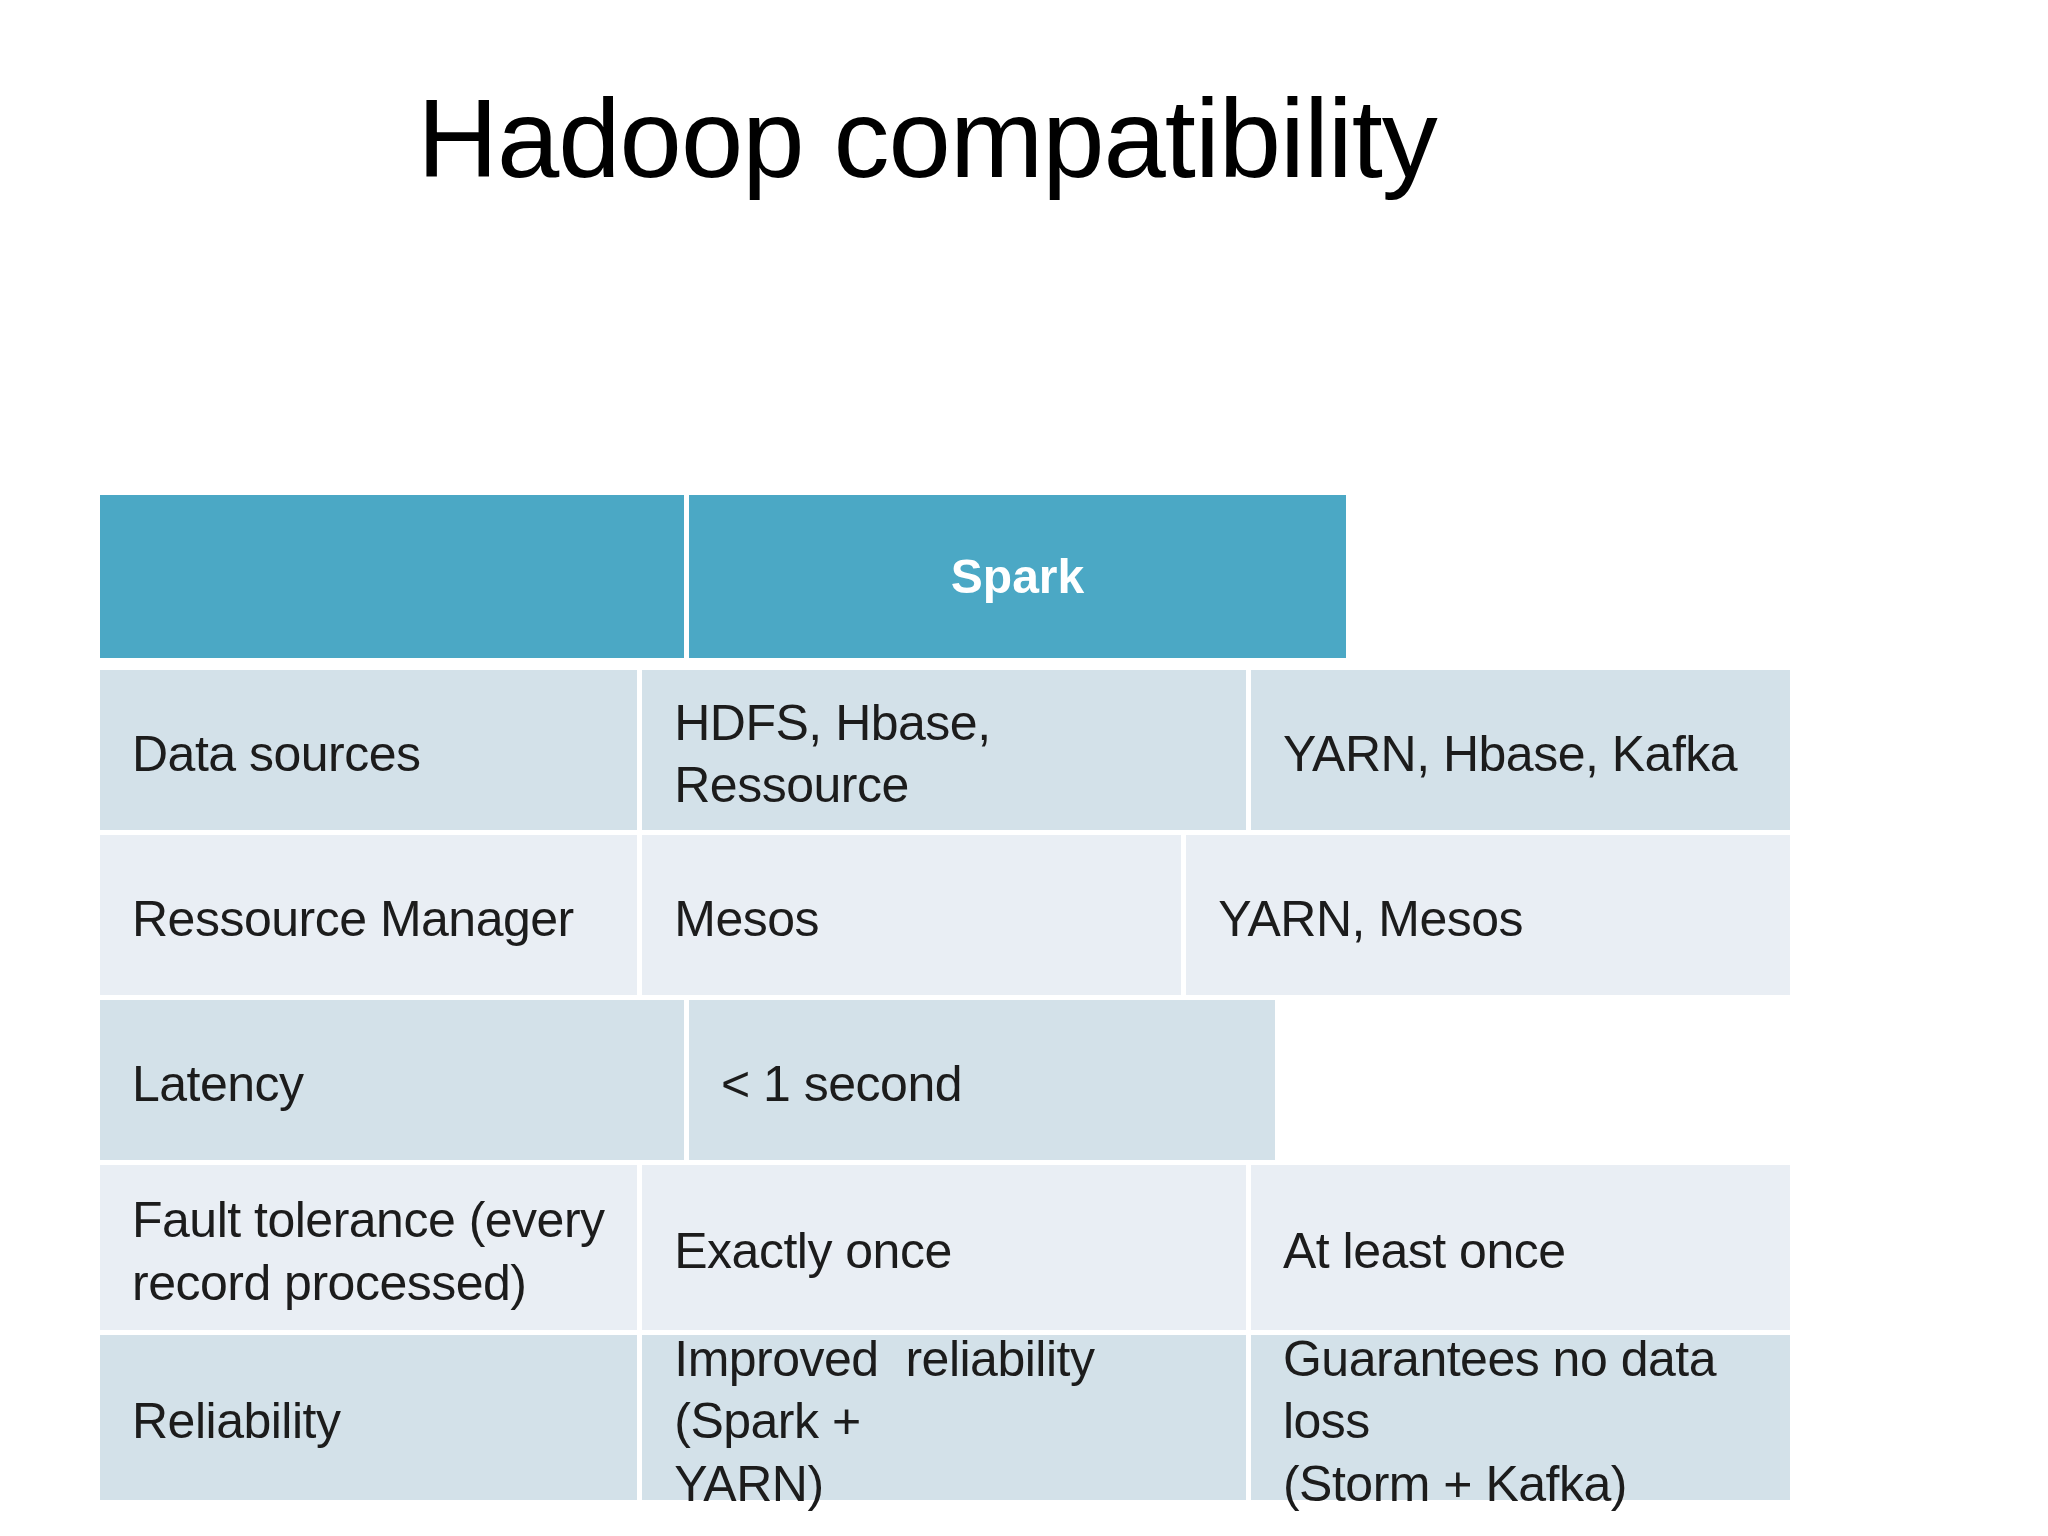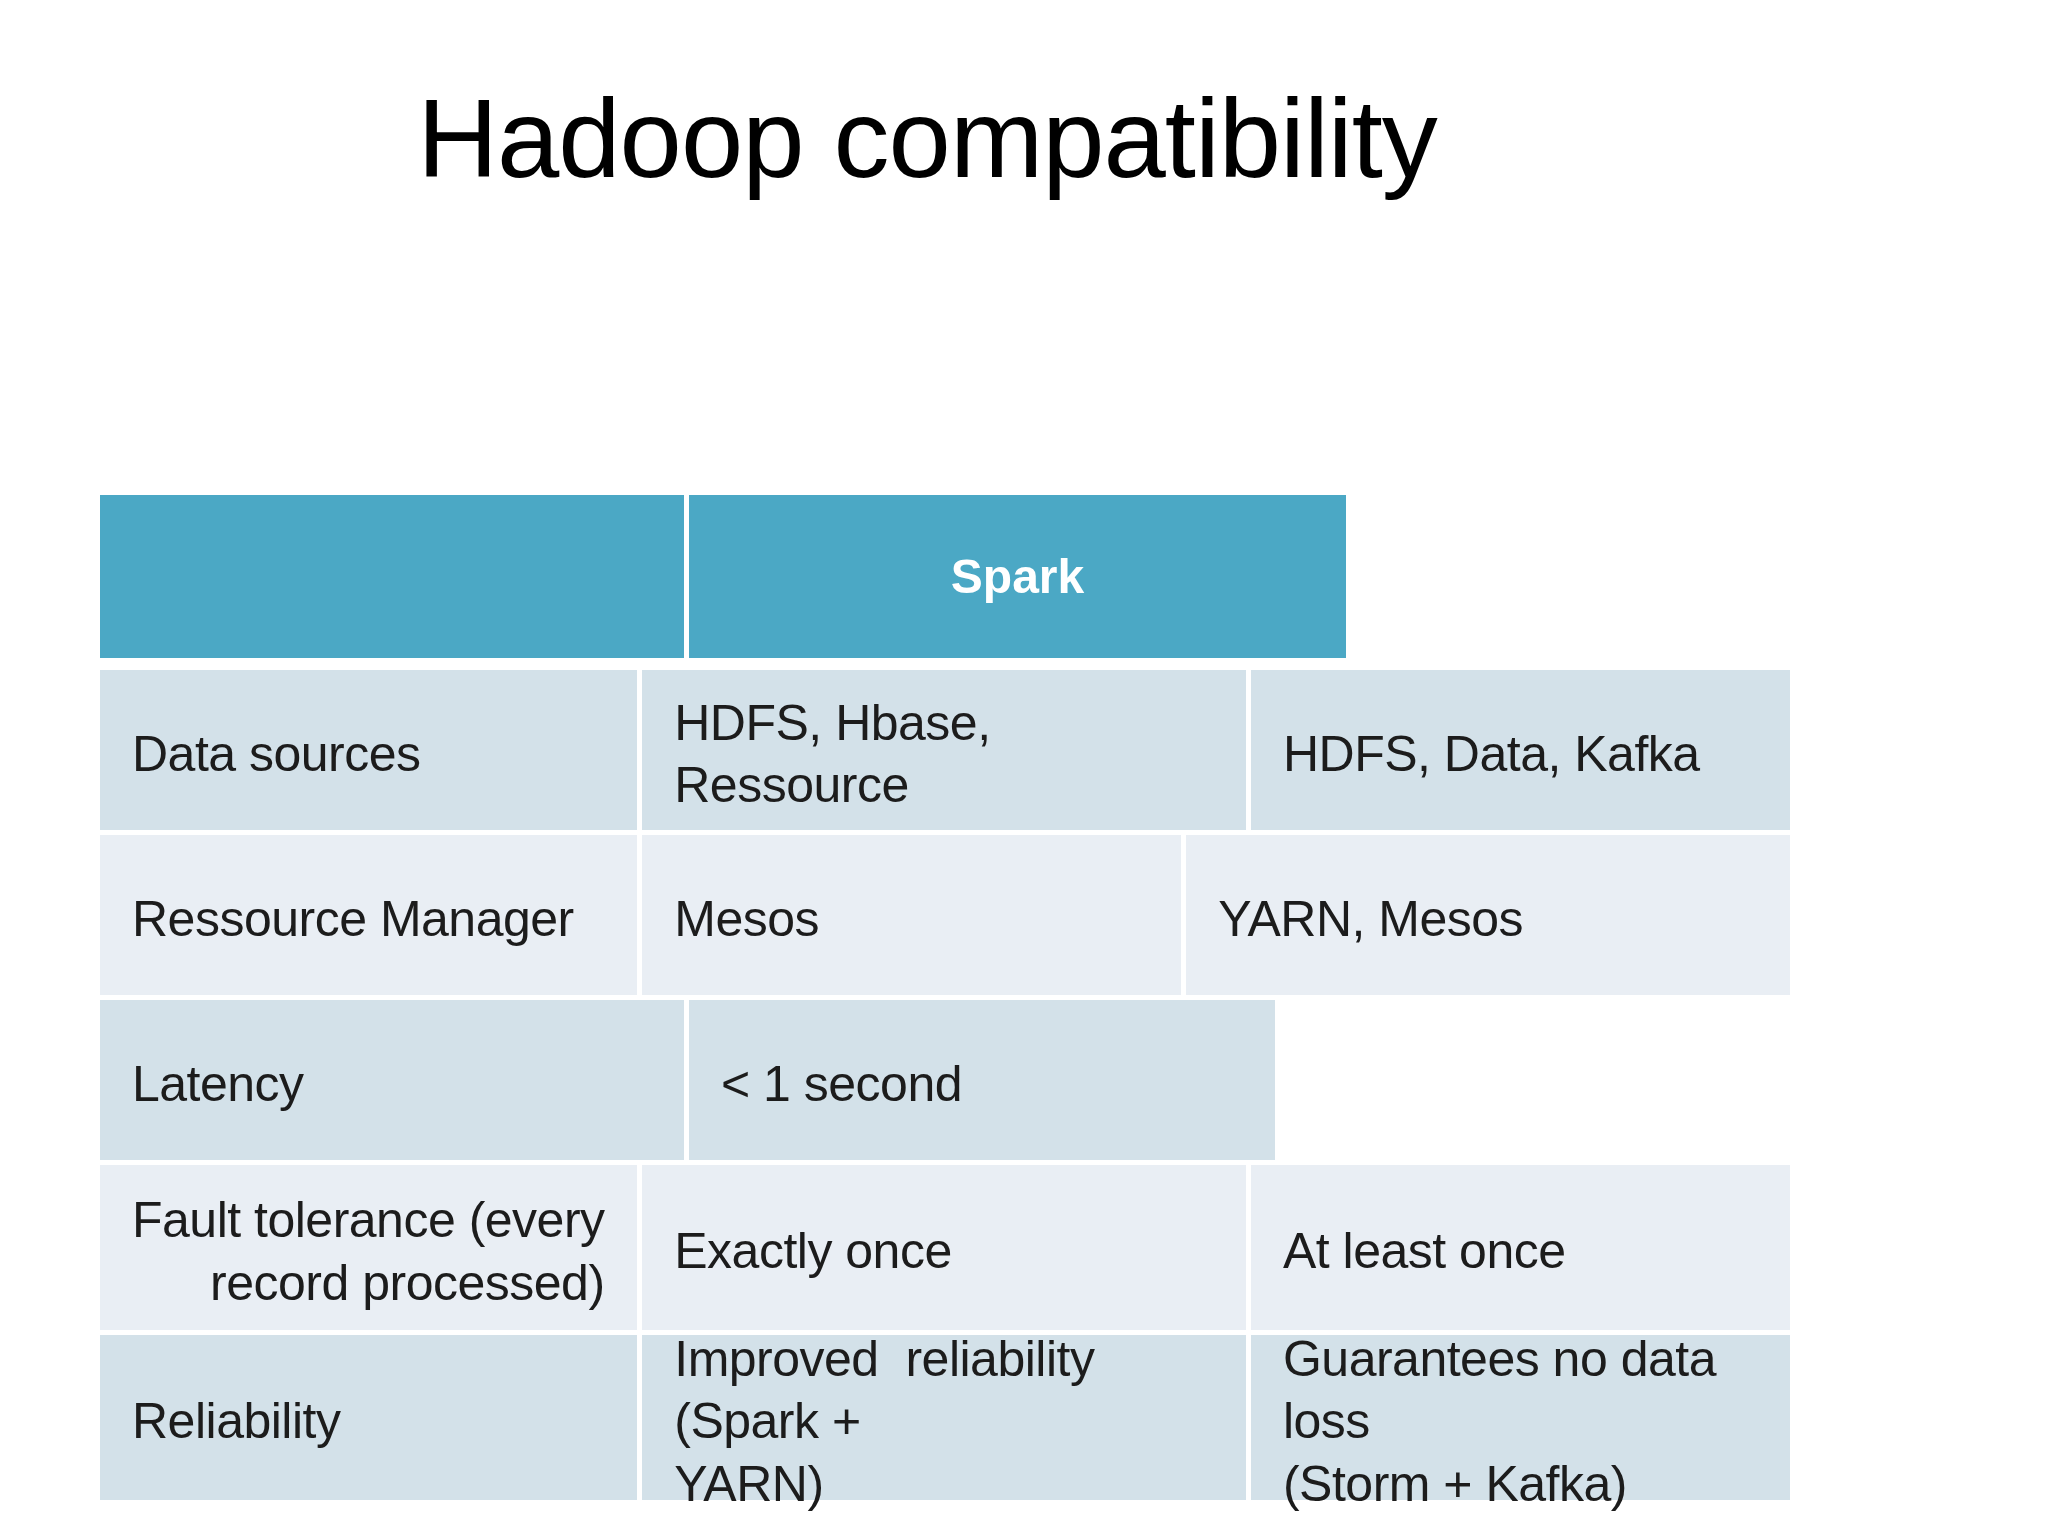--- a/index.html
+++ b/index.html
@@ -62,40 +62,40 @@
 
   .body-cell {
     font-size: 50px;
     color: var(--body-text);
     padding: 8px 28px 0 32px;
     line-height: 1.25;
     white-space: pre-wrap;
     letter-spacing: -0.5px;
   }
   .body-row.odd .body-cell  { background: var(--row-odd-bg); }
-  .body-row.even .body-cell { background: var(--row-even-bg); text-align: right; }
+  .body-row.even .body-cell { background: var(--row-even-bg); }
 </style>
 </head>
 <body>
 
 <div class="slide">
 
   <div class="slide-title">Hadoop compatibility</div>
 
   <div class="cmp-table">
 
     <div class="t-row header-row">
       <div class="cell header-cell c1"></div>
       <div class="cell header-cell c2">Spark</div>
     </div>
 
     <div class="t-row body-row odd">
       <div class="cell body-cell c1">Data sources</div>
       <div class="cell body-cell c2">HDFS, Hbase, Ressource</div>
-      <div class="cell body-cell c3">HDFS, Data, Kafka</div>
+      <div class="cell body-cell c3">YARN, Hbase, Kafka</div>
     </div>
 
     <div class="t-row body-row even">
       <div class="cell body-cell c1">Ressource Manager</div>
       <div class="cell body-cell c3">Mesos</div>
       <div class="cell body-cell c2">YARN, Mesos</div>
     </div>
 
     <div class="t-row body-row odd">
       <div class="cell body-cell c1">Latency</div>

